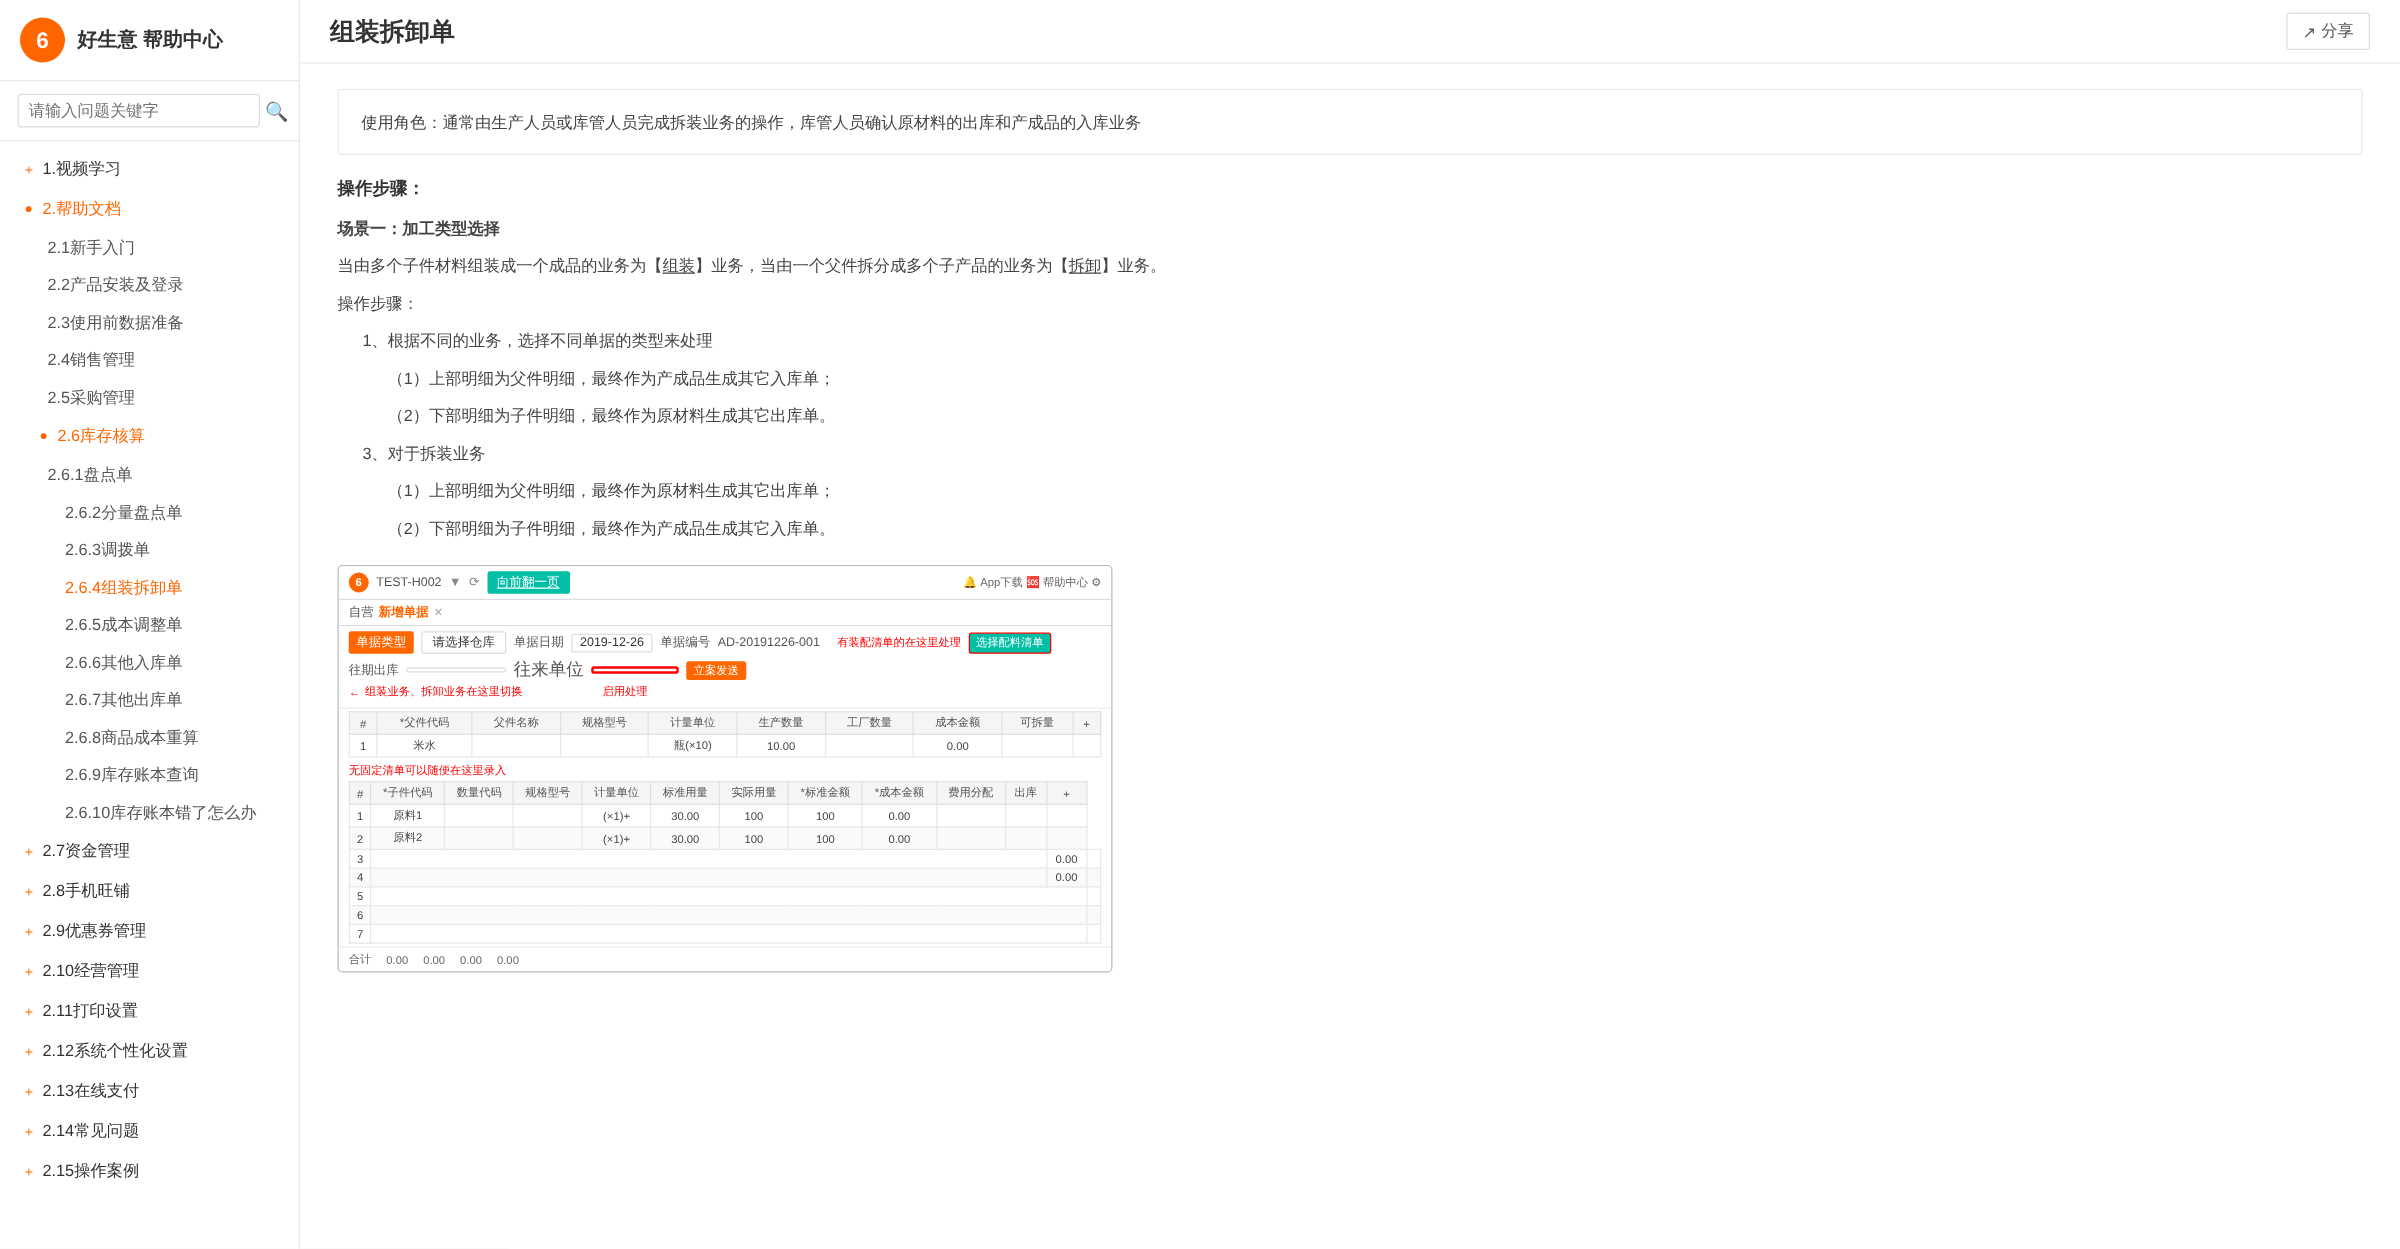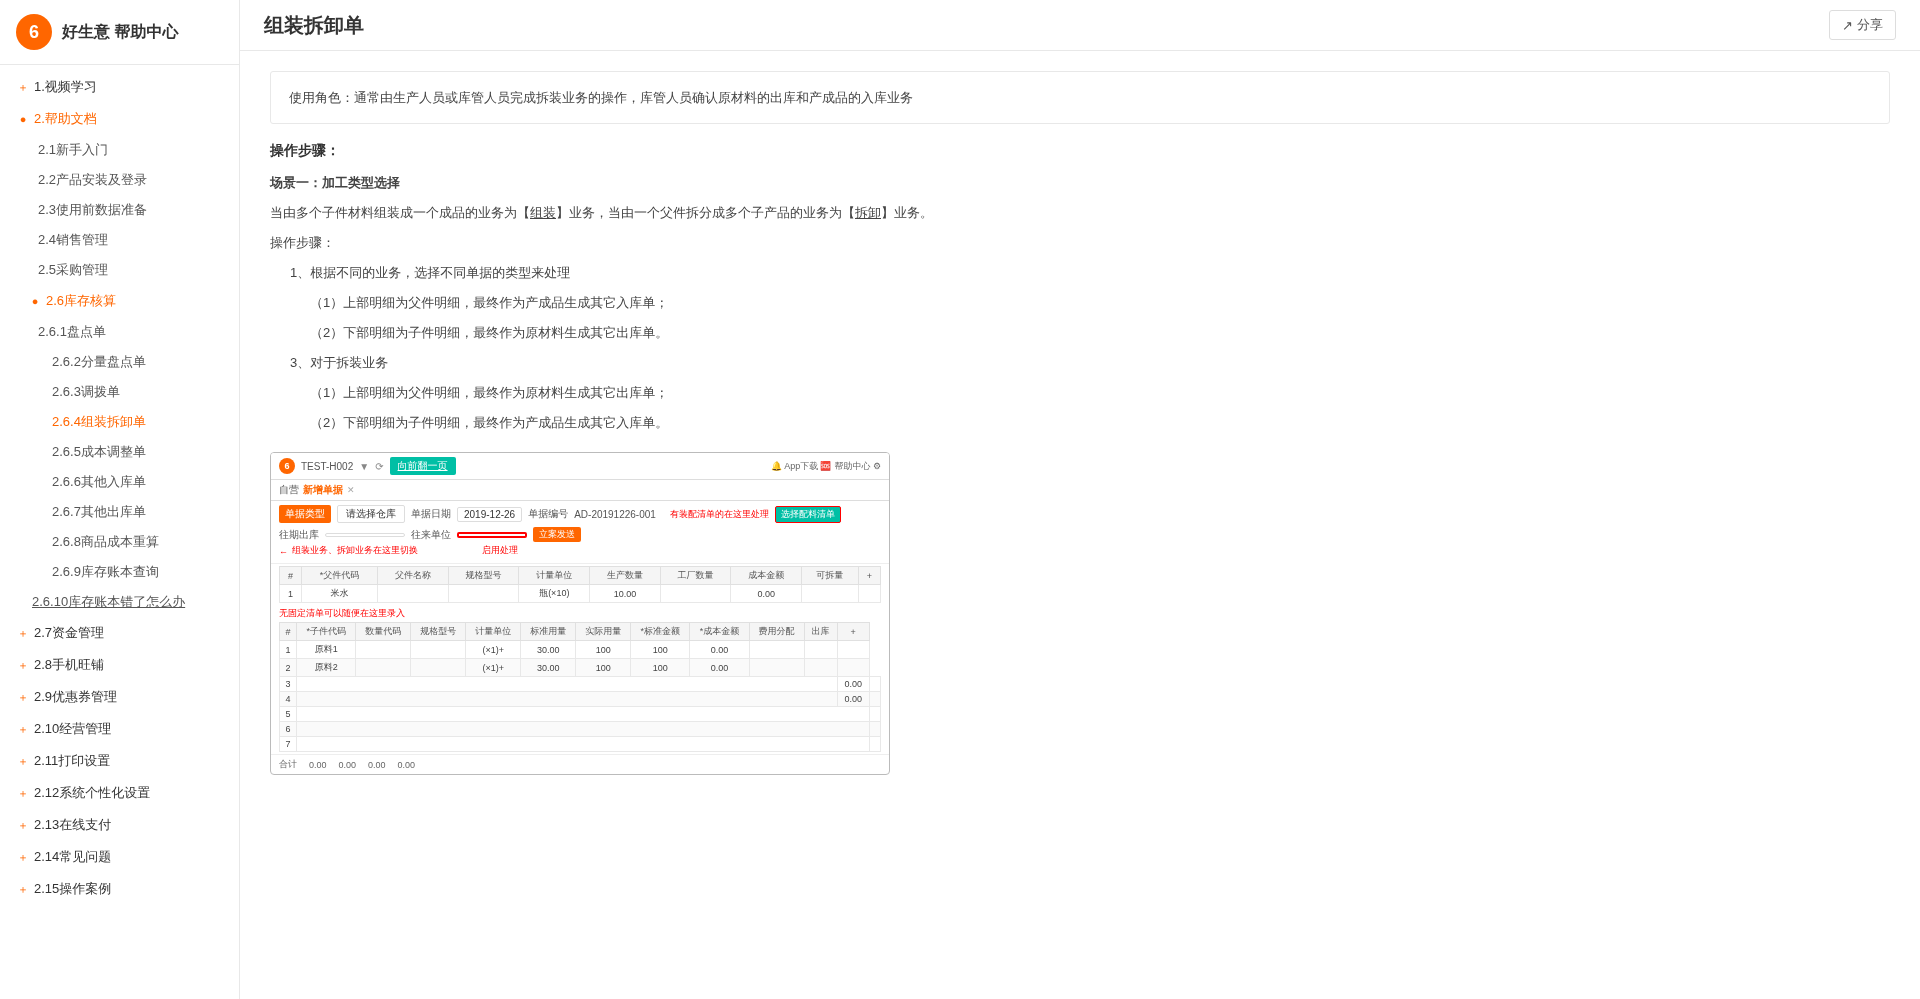--- a/index.html
+++ b/index.html
@@ -257,20 +257,24 @@
 
     .underline { text-decoration: underline; }
   </style>
 </head>
 <body>
 
 <div id="sidebar">
   <div class="logo-area">
     <div class="logo-icon">6</div>
     <span class="logo-text">好生意 帮助中心</span>
+  </div>
+  <div class="search-area">
+    <input class="search-input" type="text" placeholder="请输入问题关键字" style="">
+    <button class="search-btn">🔍</button>
   </div>
   <div class="nav-tree">
 
     <div class="nav-item">
       <div class="nav-item-label">
         <span class="expand-icon">＋</span>
         <span>1.视频学习</span>
       </div>
     </div>
 
@@ -294,21 +298,21 @@
 
         <div class="sub-item" style="">2.6.1盘点单</div>
         <div class="sub-item" style="padding-left:52px;">2.6.2分量盘点单</div>
         <div class="sub-item" style="padding-left:52px;">2.6.3调拨单</div>
         <div class="sub-item active" style="padding-left:52px; color:#f60;">2.6.4组装拆卸单</div>
         <div class="sub-item" style="padding-left:52px;">2.6.5成本调整单</div>
         <div class="sub-item" style="padding-left:52px;">2.6.6其他入库单</div>
         <div class="sub-item" style="padding-left:52px;">2.6.7其他出库单</div>
         <div class="sub-item" style="padding-left:52px;">2.6.8商品成本重算</div>
         <div class="sub-item" style="padding-left:52px;">2.6.9库存账本查询</div>
-        <div class="sub-item" style="padding-left:32px;text-decoration:underline;">2.6.10库存账本错了怎么办</div>
+        <div class="sub-item" style="padding-left:52px;">2.6.10库存账本错了怎么办</div>
       </div>
     </div>
 
     <div class="nav-item">
       <div class="nav-item-label">
         <span class="expand-icon">＋</span>
         <span>2.7资金管理</span>
       </div>
     </div>
     <div class="nav-item">
@@ -427,21 +431,21 @@
           <span style="font-size:10px;color:#555;">单据编号</span>
           <span style="font-size:10px;color:#555;text-align:center;">AD-20191226-001</span>
 
           <span style="font-size:9px;color:red;margin-left:8px;">有装配清单的在这里处理</span>
           <span style="font-size:9px;background:#00bfa5;color:#fff;padding:1px 5px;border-radius:2px;border:1px solid red;">选择配料清单</span>
         </div>
 
         <div style="display:flex;align-items:center;gap:6px;margin-bottom:2px;">
           <span style="font-size:10px;color:#555;">往期出库</span>
           <span style="font-size:10px;border:1px solid #ddd;padding:1px 6px;border-radius:2px;width:80px;display:inline-block;"></span>
-          <span style="font-size:10px;color:#555;">往来单位</span>
+          <span style="font-size:14px;color:#555;">往来单位</span>
           <span style="font-size:10px;border:2px solid red;padding:1px 6px;border-radius:2px;width:70px;display:inline-block;"></span>
           <span style="font-size:9px;background:#f60;color:#fff;padding:1px 6px;border-radius:2px;">立案发送</span>
         </div>
 
         <div style="display:flex;align-items:center;gap:4px;margin-bottom:2px;">
           <span style="font-size:9px;color:red;margin-left:0px;">←</span>
           <span style="font-size:9px;color:red;">组装业务、拆卸业务在这里切换</span>
           <span style="font-size:9px;color:red;margin-left:60px;">启用处理</span>
         </div>
       </div>

